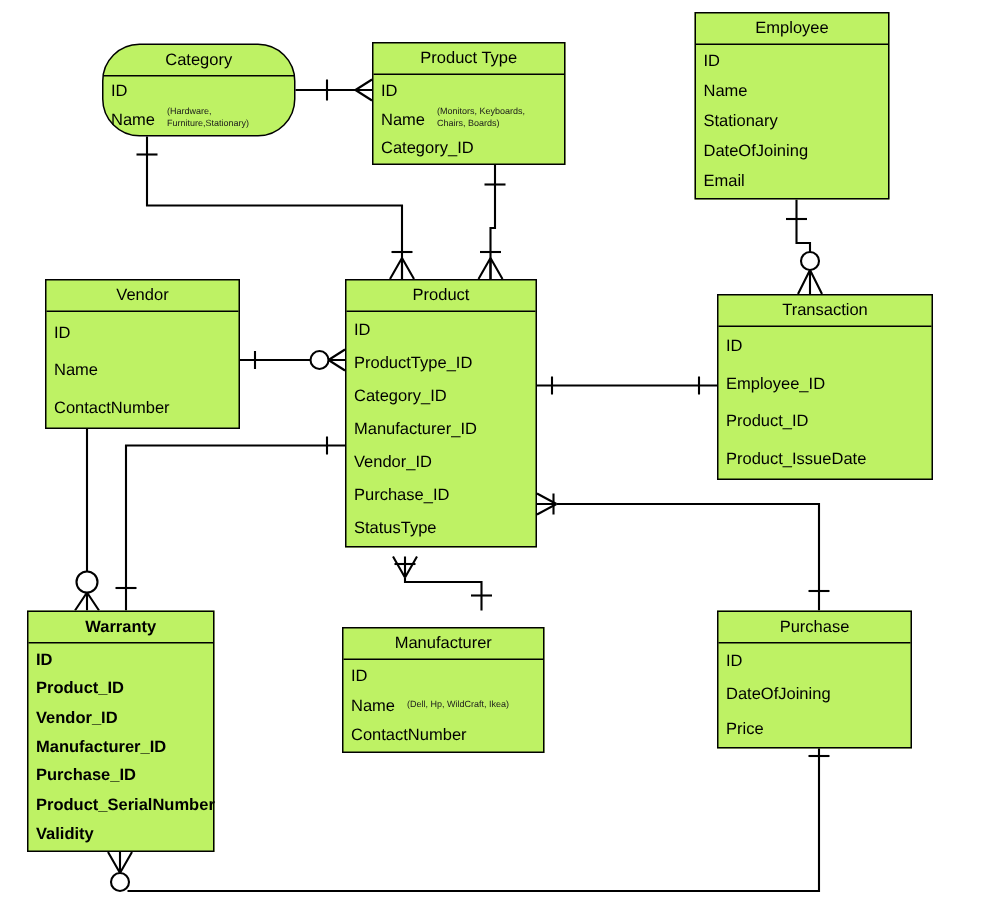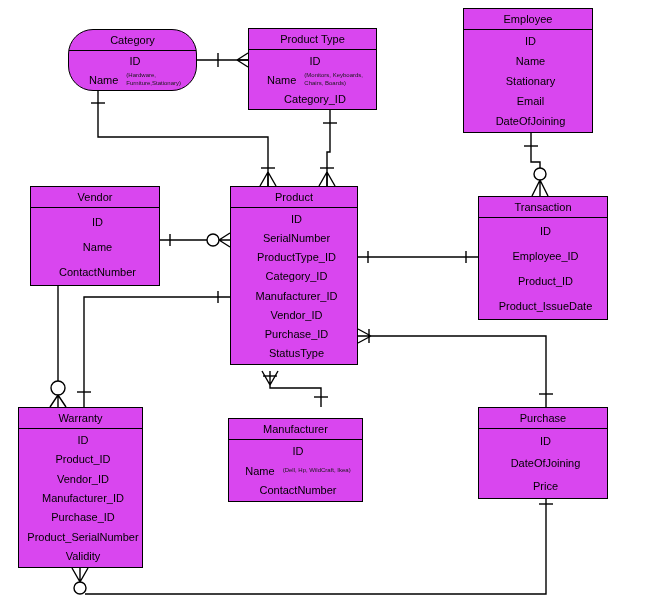--- a/index.html
+++ b/index.html
@@ -2,29 +2,29 @@
 <html><head>
 <meta charset="utf-8">
 <style>
   html,body{margin:0;padding:0;background:#fff;}
   .canvas{
     position:relative;width:670px;height:604px;background:#ffffff;
     font-family:"Liberation Sans", sans-serif;color:#000;overflow:hidden;
   }
   svg.wires{position:absolute;left:0;top:0;width:670px;height:604px;}
   .entity{
-    position:absolute;background:#d946ef;border:1.6px solid #000;
+    position:absolute;background:#bef264;border:1.6px solid #000;
     box-sizing:border-box;display:flex;flex-direction:column;
   }
   .ent-title{
     border-bottom:1.6px solid #000;text-align:center;
     font-size:11px;line-height:13px;padding:4px 2px 3px;
   }
   .ent-fields{flex:1;display:flex;flex-direction:column;padding:1px 0;}
-  .ent-row{flex:1;display:flex;align-items:center;padding-left:5px;font-size:11px;white-space:nowrap;justify-content:center;}
+  .ent-row{flex:1;display:flex;align-items:center;padding-left:5px;font-size:11px;white-space:nowrap;}
   .note{
     font-size:6px;margin-left:8px;line-height:1.25;white-space:pre-line;
     color:#1a1a1a;letter-spacing:0;
   }
 </style>
 </head>
 <body>
 
 <div class="canvas">
 
@@ -142,24 +142,24 @@
       <div class="ent-row">
           <span>ID</span>
         </div>
       <div class="ent-row">
           <span>Name</span>
         </div>
       <div class="ent-row">
           <span>Stationary</span>
         </div>
       <div class="ent-row">
+          <span>DateOfJoining</span>
+        </div>
+      <div class="ent-row">
           <span>Email</span>
-        </div>
-      <div class="ent-row">
-          <span>DateOfJoining</span>
         </div>
     </div>
   </div>
 
   <div class="entity" style="left:30px;top:186px;width:130px;height:100px;">
     <div class="ent-title">Vendor</div>
     <div class="ent-fields">
       <div class="ent-row">
           <span>ID</span>
         </div>
@@ -172,62 +172,59 @@
     </div>
   </div>
 
   <div class="entity" style="left:230px;top:186px;width:128px;height:179px;">
     <div class="ent-title">Product</div>
     <div class="ent-fields">
       <div class="ent-row">
           <span>ID</span>
         </div>
       <div class="ent-row">
-          <span>SerialNumber</span>
-        </div>
-      <div class="ent-row">
           <span>ProductType_ID</span>
         </div>
       <div class="ent-row">
           <span>Category_ID</span>
         </div>
       <div class="ent-row">
           <span>Manufacturer_ID</span>
         </div>
       <div class="ent-row">
           <span>Vendor_ID</span>
         </div>
       <div class="ent-row">
           <span>Purchase_ID</span>
         </div>
       <div class="ent-row">
           <span>StatusType</span>
         </div>
     </div>
   </div>
 
-  <div class="entity" style="left:478px;top:196px;width:130px;height:124px;">
+  <div class="entity" style="left:478px;top:196px;width:144px;height:124px;">
     <div class="ent-title">Transaction</div>
     <div class="ent-fields">
       <div class="ent-row">
           <span>ID</span>
         </div>
       <div class="ent-row">
           <span>Employee_ID</span>
         </div>
       <div class="ent-row">
           <span>Product_ID</span>
         </div>
       <div class="ent-row">
           <span>Product_IssueDate</span>
         </div>
     </div>
   </div>
 
-  <div class="entity" style="left:18px;top:407px;width:125px;height:161px;">
+  <div class="entity" style="left:18px;top:407px;width:125px;height:161px;font-weight:bold;">
     <div class="ent-title">Warranty</div>
     <div class="ent-fields">
       <div class="ent-row">
           <span>ID</span>
         </div>
       <div class="ent-row">
           <span>Product_ID</span>
         </div>
       <div class="ent-row">
           <span>Vendor_ID</span>

